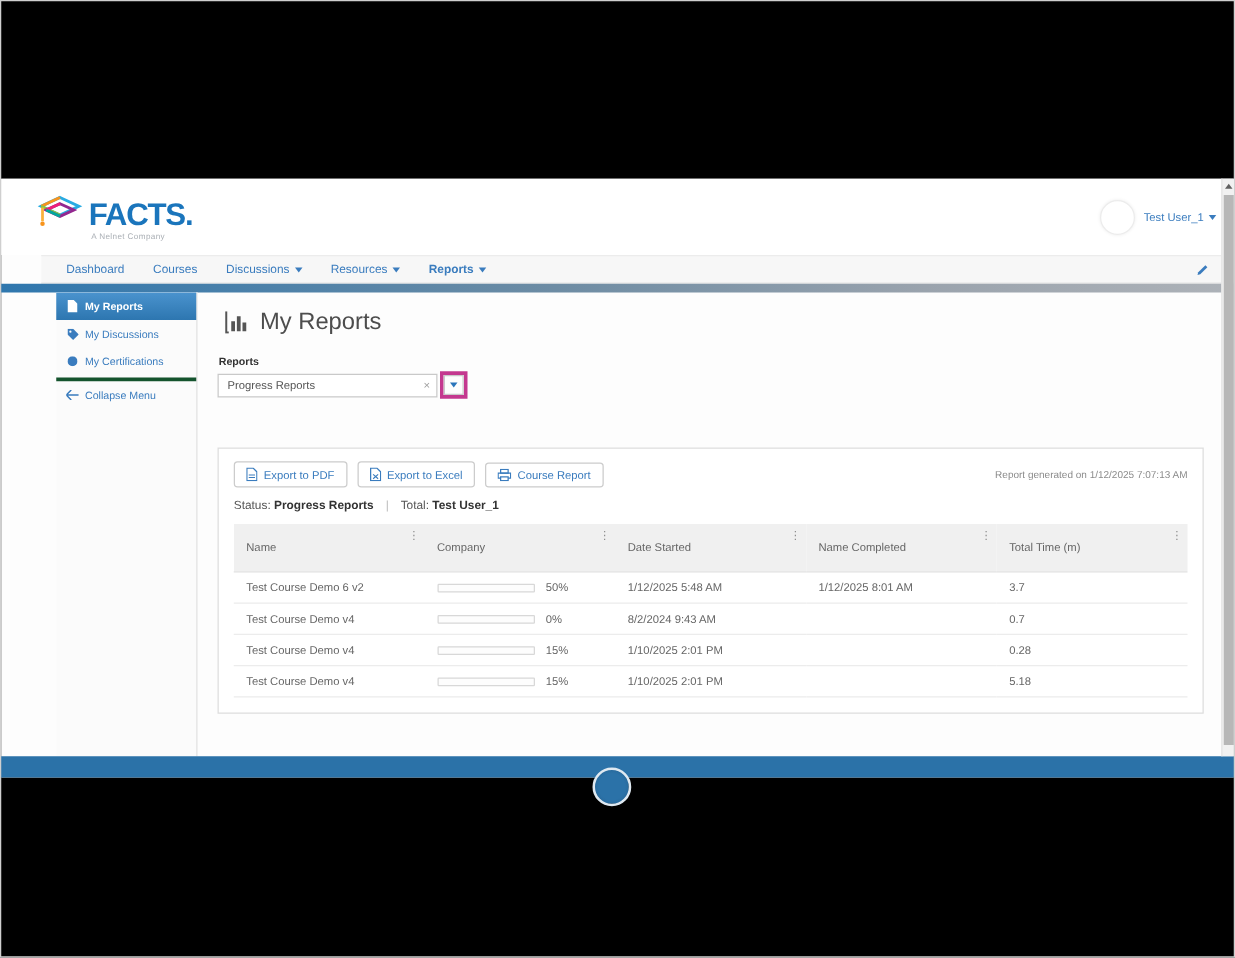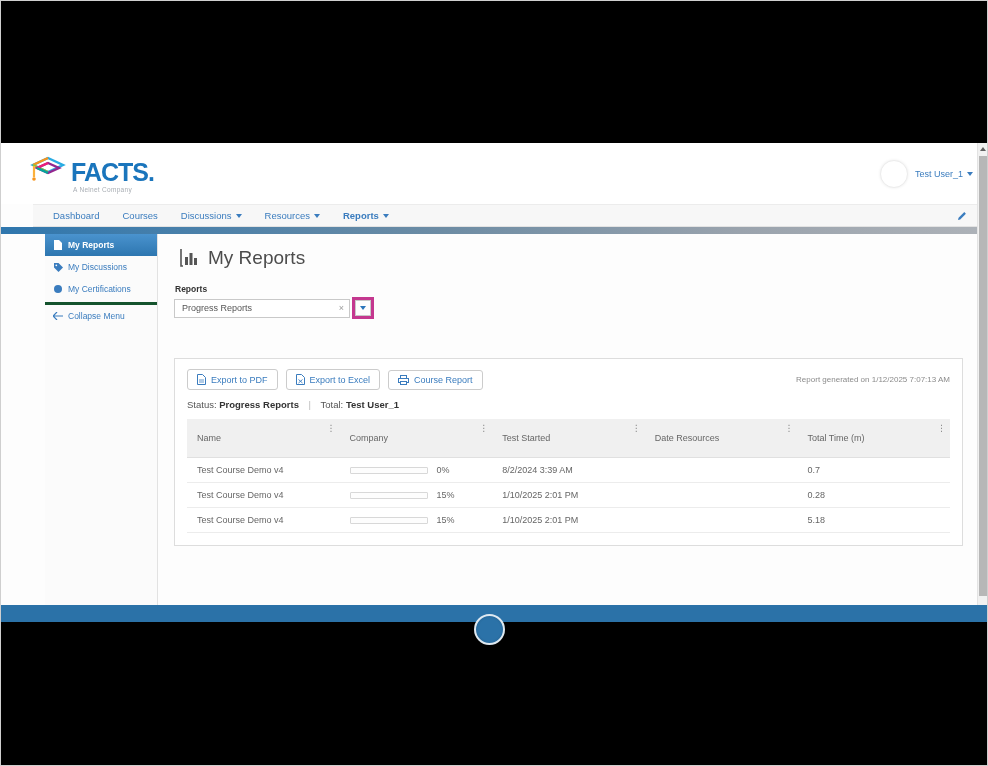--- a/index.html
+++ b/index.html
@@ -234,35 +234,47 @@
           <span class="sep">|</span>
           <span>Total:</span>
           <b>Test User_1</b>
         </div>
 
         <table>
           <thead>
             <tr>
               <th style="width:20%"><span>Name</span><span class="col-menu">⋮</span></th>
               <th style="width:20%"><span>Company</span><span class="col-menu">⋮</span></th>
-              <th style="width:20%"><span>Test Started</span><span class="col-menu">⋮</span></th>
-              <th style="width:20%"><span>Date Resources</span><span class="col-menu">⋮</span></th>
+              <th style="width:20%"><span>Date Started</span><span class="col-menu">⋮</span></th>
+              <th style="width:20%"><span>Name Completed</span><span class="col-menu">⋮</span></th>
               <th style="width:20%"><span>Total Time (m)</span><span class="col-menu">⋮</span></th>
             </tr>
           </thead>
           <tbody>
+            <tr>
+              <td>Test Course Demo 6 v2</td>
+              <td>
+                  <span class="pcell">
+                    <span class="pbar"><span class="pfill" style="width: 50%;"></span></span>
+                    <span>50%</span>
+                  </span>
+                </td>
+              <td>1/12/2025 5:48 AM</td>
+              <td>1/12/2025 8:01 AM</td>
+              <td>3.7</td>
+            </tr>
             <tr>
               <td>Test Course Demo v4</td>
               <td>
                   <span class="pcell">
                     <span class="pbar"><span class="pfill" style="width: 0%;"></span></span>
                     <span>0%</span>
                   </span>
                 </td>
-              <td>8/2/2024 3:39 AM</td>
+              <td>8/2/2024 9:43 AM</td>
               <td></td>
               <td>0.7</td>
             </tr>
             <tr>
               <td>Test Course Demo v4</td>
               <td>
                   <span class="pcell">
                     <span class="pbar"><span class="pfill" style="width: 15%;"></span></span>
                     <span>15%</span>
                   </span>

